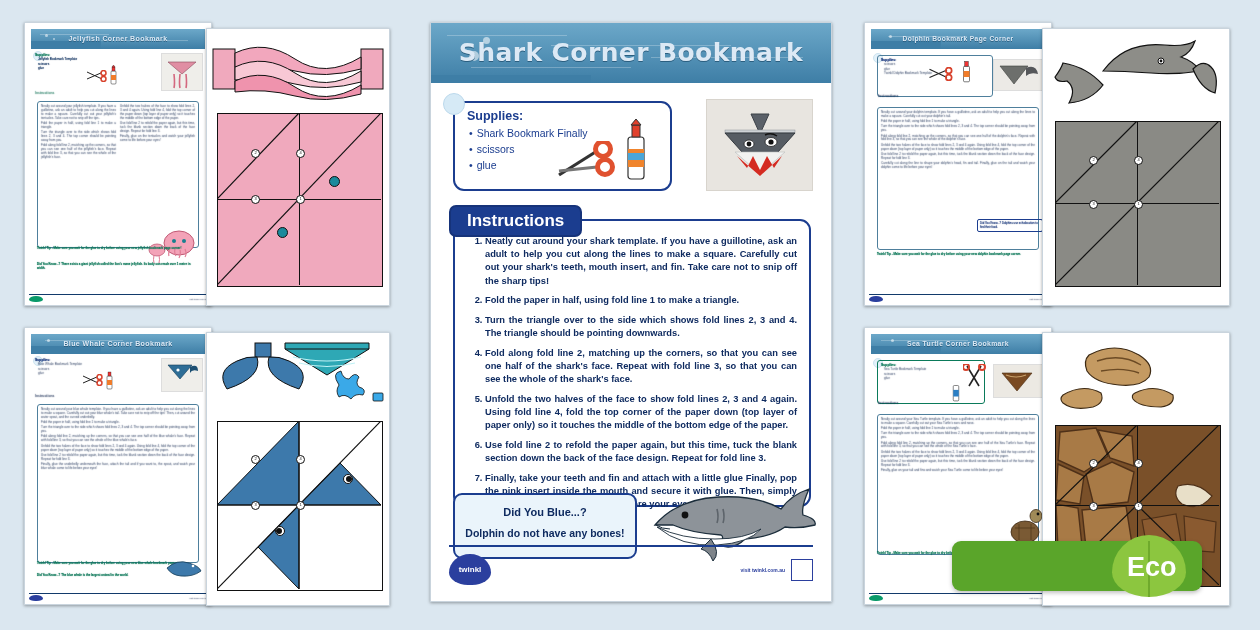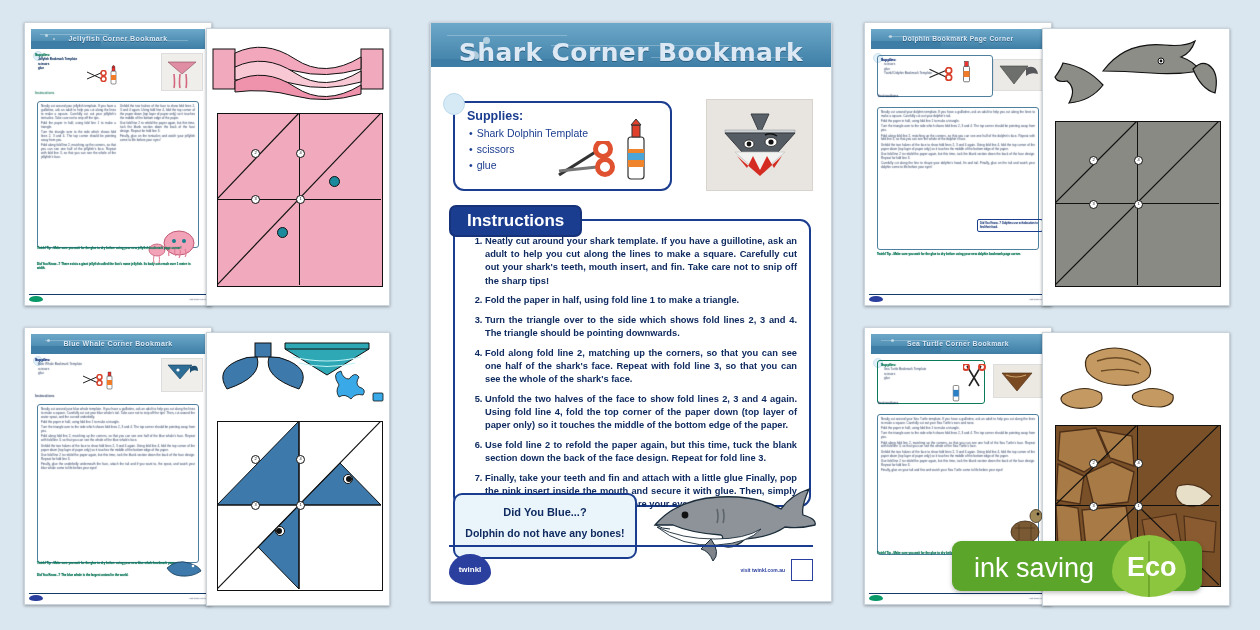--- a/index.html
+++ b/index.html
@@ -39,21 +39,21 @@
   .s-tip{margin:2px 4px;font-weight:bold;}
   .s-foot{position:absolute;left:4px;right:4px;bottom:3px;border-top:.8px solid #123a6b;
           padding-top:1.5px;display:flex;justify-content:space-between;align-items:center;}
   .logo-blob{width:14px;height:6px;background:#2b3f9e;border-radius:50% 50% 45% 45%/60% 60% 40% 40%;
              color:#fff;font-size:2.6px;display:flex;align-items:center;justify-content:center;font-weight:bold;}
   .blur{color:transparent;text-shadow:0 0 1.1px rgba(20,40,80,.95);}
   .blur.g{text-shadow:0 0 1.1px rgba(10,110,80,.95);}
 
   
   .big{left:430px;top:22px;width:400px;height:578px;}
-  .big .banner{height:44px;}
+  .big .banner{height:60px;}
   .big .btitle{font-size:25px;line-height:60px;font-family:"DejaVu Sans",sans-serif;}
   .supplies{position:absolute;left:22px;top:78px;width:215px;height:86px;
             border:2.2px solid #1b3d8f;border-radius:11px;background:#fff;}
   .supplies h3{margin:6px 0 4px 12px;font-size:12.5px;color:#1b3d8f;font-weight:bold;}
   .supplies li{list-style:none;font-size:10.5px;color:#1b3d8f;margin:4px 0 4px 14px;}
   .supplies li::before{content:"•";margin-right:4px;}
   .bubble-deco{position:absolute;left:12px;top:70px;width:20px;height:20px;border-radius:50%;
                background:#d6eaf6;border:1.5px solid #bcd9ec;z-index:2;}
   .photo{position:absolute;right:18px;top:76px;width:105px;height:90px;background:#ece9e4;
          border:1px solid #d8d4cd;}
@@ -286,21 +286,21 @@
       <div class="bub" style="left:38px;top:28px;width:10px;height:10px;"></div>
       <div class="bub" style="left:66px;top:34px;width:4px;height:4px;"></div>
       <div class="btitle">Shark Corner Bookmark</div>
     </div>
 
     <div class="bubble-deco"></div>
 
     <div class="supplies">
       <h3>Supplies:</h3>
       <ul style="margin:0;padding:0;">
-        <li>Shark Dolphin Template</li>
+        <li>Shark Bookmark Finally</li>
         <li>scissors</li>
         <li>glue</li>
       </ul>
     </div>
 
     <svg style="position:absolute;left:124px;top:118px;z-index:5;" width="62" height="40" viewBox="0 0 62 40">
       <line x1="4" y1="34" x2="42" y2="10" stroke="#333" stroke-width="3.2"></line>
       <line x1="4" y1="30" x2="42" y2="26" stroke="#777" stroke-width="3.2"></line>
       <circle cx="48" cy="8" r="7.5" fill="none" stroke="#e0512f" stroke-width="5"></circle>
       <circle cx="50" cy="26" r="7.5" fill="none" stroke="#e0512f" stroke-width="5"></circle>
@@ -527,18 +527,17 @@
       <line x1="82" y1="80" x2="164" y2="160" stroke="#111" stroke-width="1.2"></line>
     </svg>
     <div class="node" style="left:46px;top:126px;">2</div>
     <div class="node" style="left:91px;top:126px;">4</div>
     <div class="node" style="left:46px;top:169px;">3</div>
     <div class="node" style="left:91px;top:169px;">1</div>
   </div>
 
   <div class="eco">
     <div class="bar"></div>
-    <div class="txt">ink saving</div>
     <div class="leaf"></div>
     <div class="eco-t">Eco</div>
   </div>
 
 </div>
 
 </body></html>

